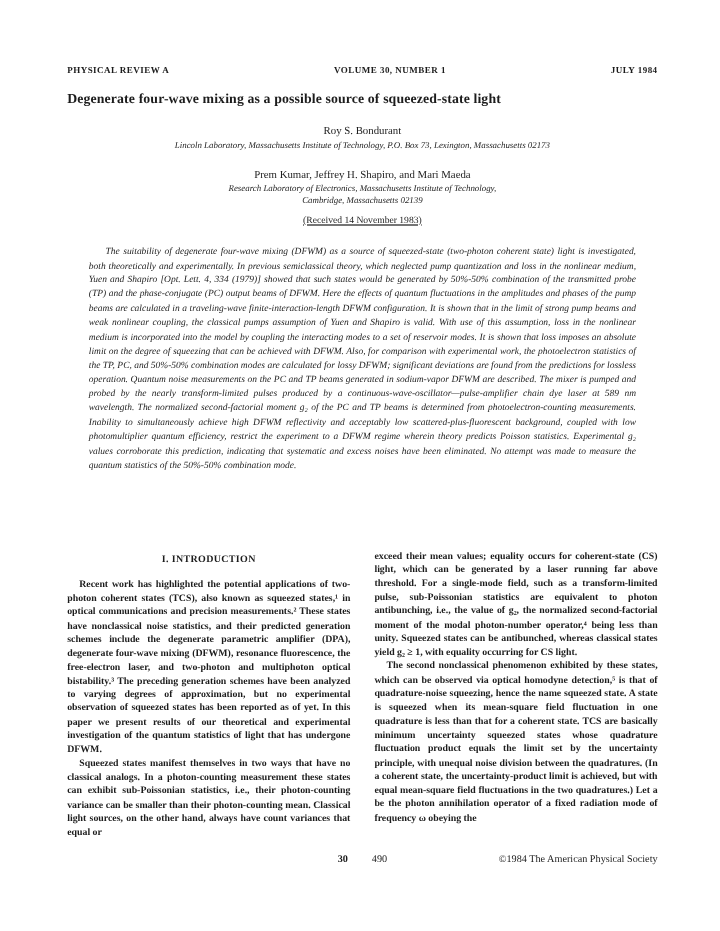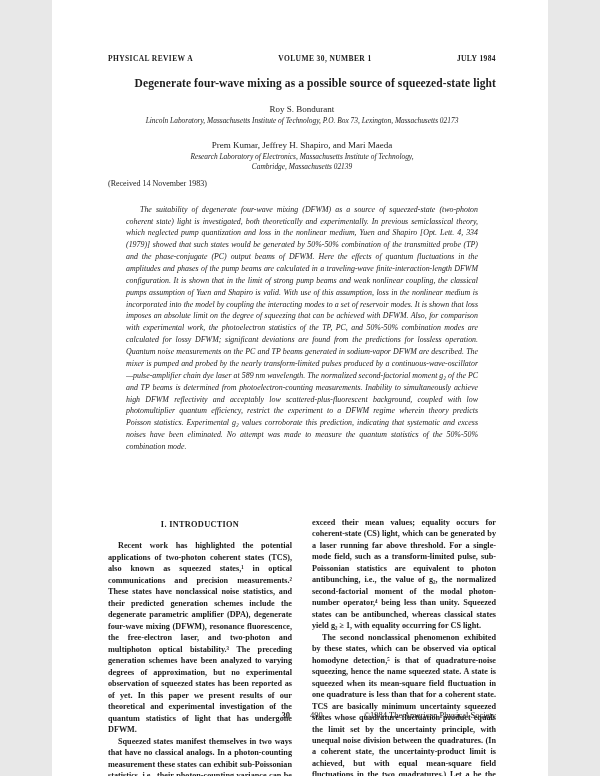--- a/index.html
+++ b/index.html
@@ -2,60 +2,61 @@
 <html><head>
 <meta charset="utf-8">
 <style>
   html, body {
     margin: 0;
     padding: 0;
     background: #e8e8e8;
   }
   .page {
     position: relative;
-    width: 496px;
+    width: 600px;
     height: 776px;
     margin: 0 auto;
     background: #ffffff;
     box-sizing: border-box;
     padding: 54px 52px 28px 56px;
     font-family: "Liberation Serif", serif;
     color: #1c1c1c;
     overflow: hidden;
   }
   .masthead {
     display: flex;
     justify-content: space-between;
     align-items: baseline;
     font-size: 7.5px;
     font-weight: bold;
     letter-spacing: 0.4px;
   }
   .article-title {
     margin: 14px 0 0 0;
-    text-align: right;
+    text-align: left;
     font-size: 11.5px;
     font-weight: bold;
     letter-spacing: 0.1px;
   }
   .author-block { text-align: center; }
   .author-names {
     margin-top: 15px;
     font-size: 9px;
   }
   .affiliation {
     margin-top: 2px;
     font-size: 7.4px;
     font-style: italic;
     line-height: 1.25;
   }
   .received {
     margin-top: 8px;
-    text-align: left;
+    text-align: center;
     font-size: 8px;
+    text-decoration: underline;
   }
   .abstract {
     margin: 16px 18px 0 18px;
     font-size: 7.9px;
     line-height: 1.5;
     text-align: justify;
     text-indent: 14px;
     font-style: italic;
   }
   .body-columns {

